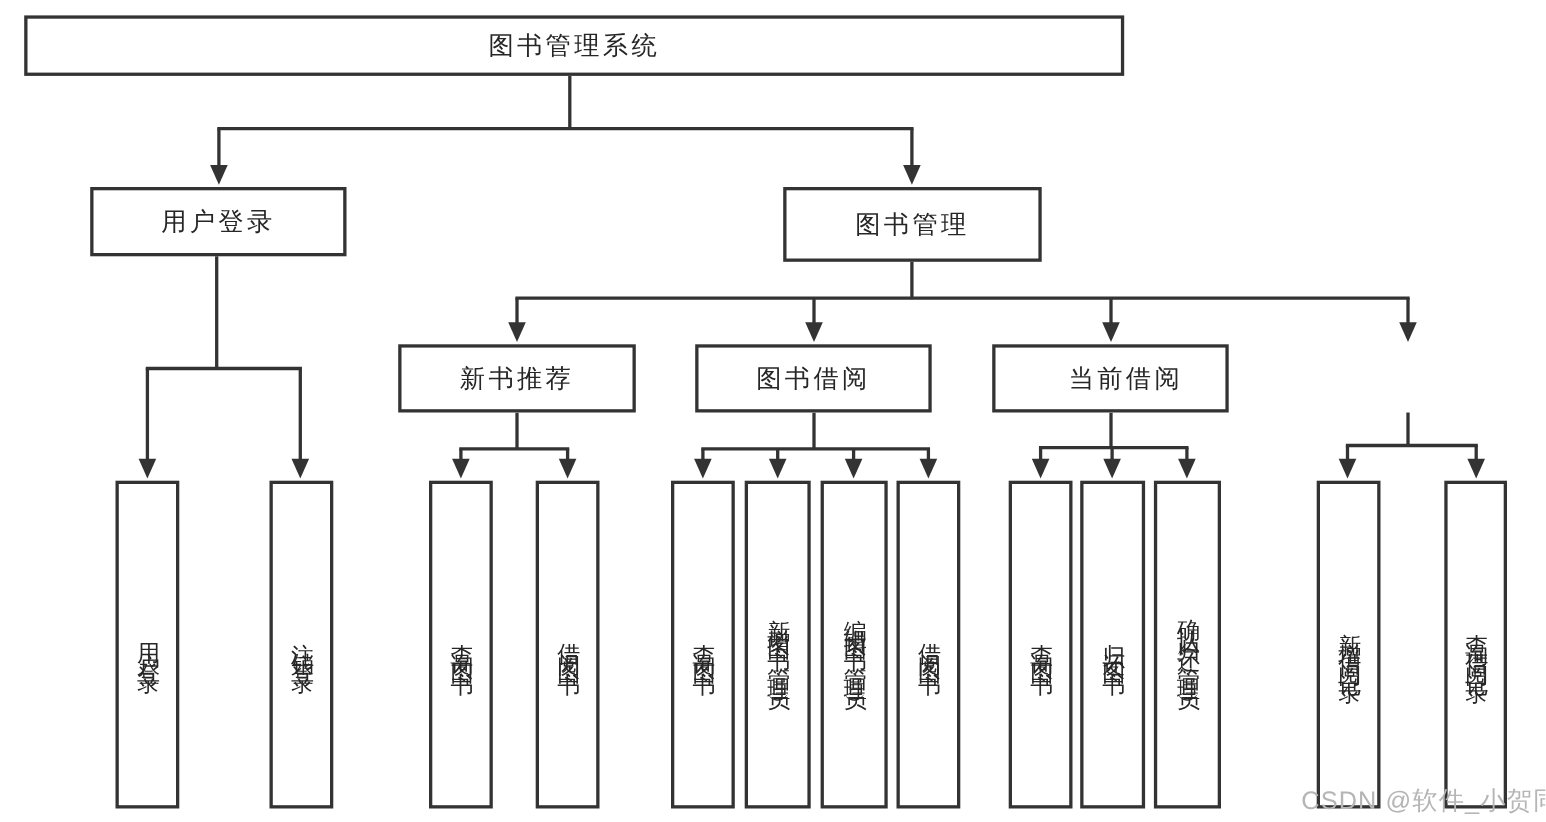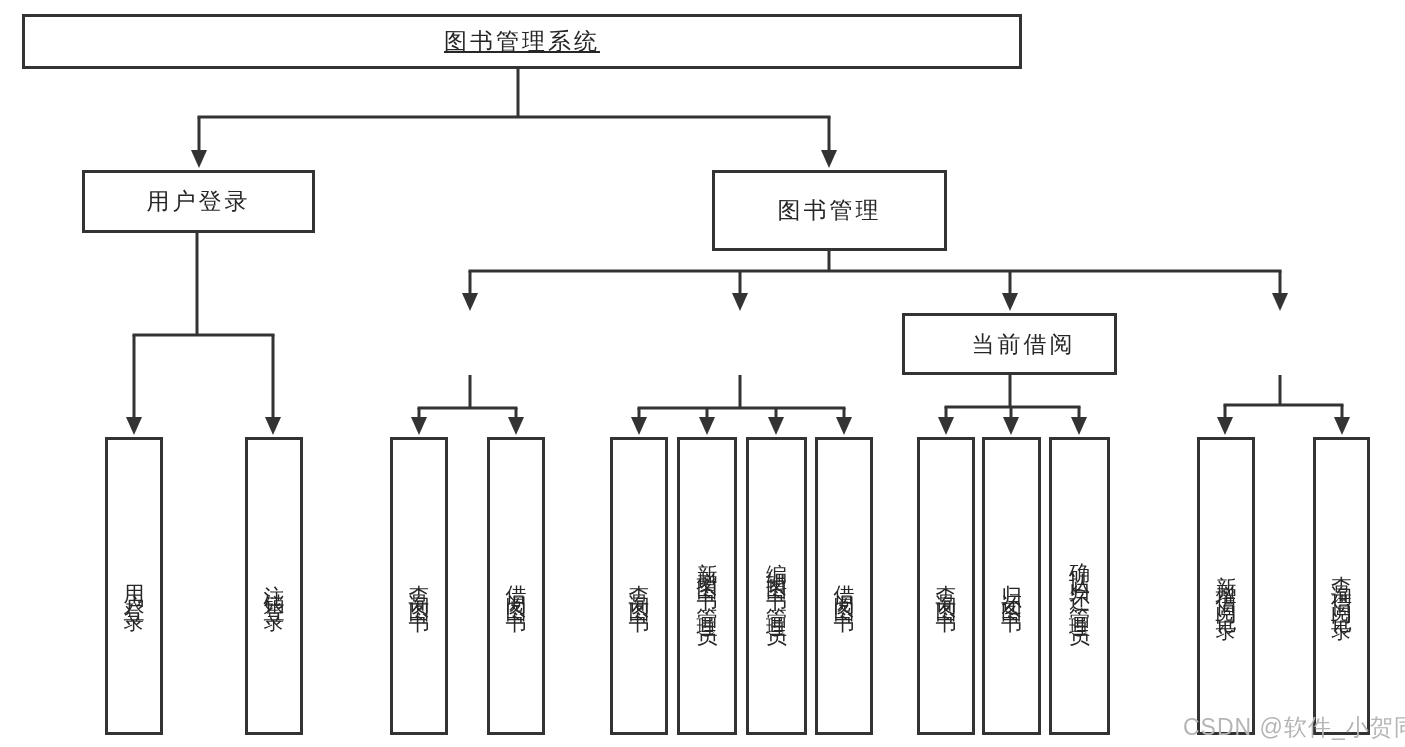--- a/index.html
+++ b/index.html
@@ -122,31 +122,37 @@
     <g>
       <line x1="1280" y1="375" x2="1280" y2="406"></line>
       <line x1="1223.5" y1="405" x2="1343.5" y2="405"></line>
       <line x1="1225" y1="405" x2="1225" y2="421"></line>
       <polygon points="1225,435 1217,417 1233,417"></polygon>
       <line x1="1342" y1="405" x2="1342" y2="421"></line>
       <polygon points="1342,435 1334,417 1350,417"></polygon>
     </g>
   </svg>
 
-  <div class="box" style="left:22px;top:14px;width:1000px;height:55px;text-decoration:underline;">
+  <div class="box" style="left:22px;top:14px;width:1000px;height:55px;">
     <span>图书管理系统</span>
   </div>
 
   <div class="box" style="left:82px;top:170px;width:233px;height:63px;">
     <span>用户登录</span>
   </div>
-  <div class="box" style="left:712px;top:170px;width:235px;height:81px;">
+  <div class="box" style="left:712px;top:170px;width:235px;height:68px;">
     <span>图书管理</span>
   </div>
 
+  <div class="box" style="left:362px;top:313px;width:216px;height:62px;">
+    <span>新书推荐</span>
+  </div>
+  <div class="box" style="left:632px;top:313px;width:215px;height:62px;">
+    <span>图书借阅</span>
+  </div>
   <div class="box" style="left:902px;top:313px;width:215px;height:62px;padding-left:28px;">
     <span>当前借阅</span>
   </div>
 
   <div class="box vbox" style="left:105px;top:437px;width:58px;height:298px;">
     <span class="vtext">用户登录</span>
   </div>
   <div class="box vbox" style="left:245px;top:437px;width:58px;height:298px;">
     <span class="vtext">注销登录</span>
   </div>

